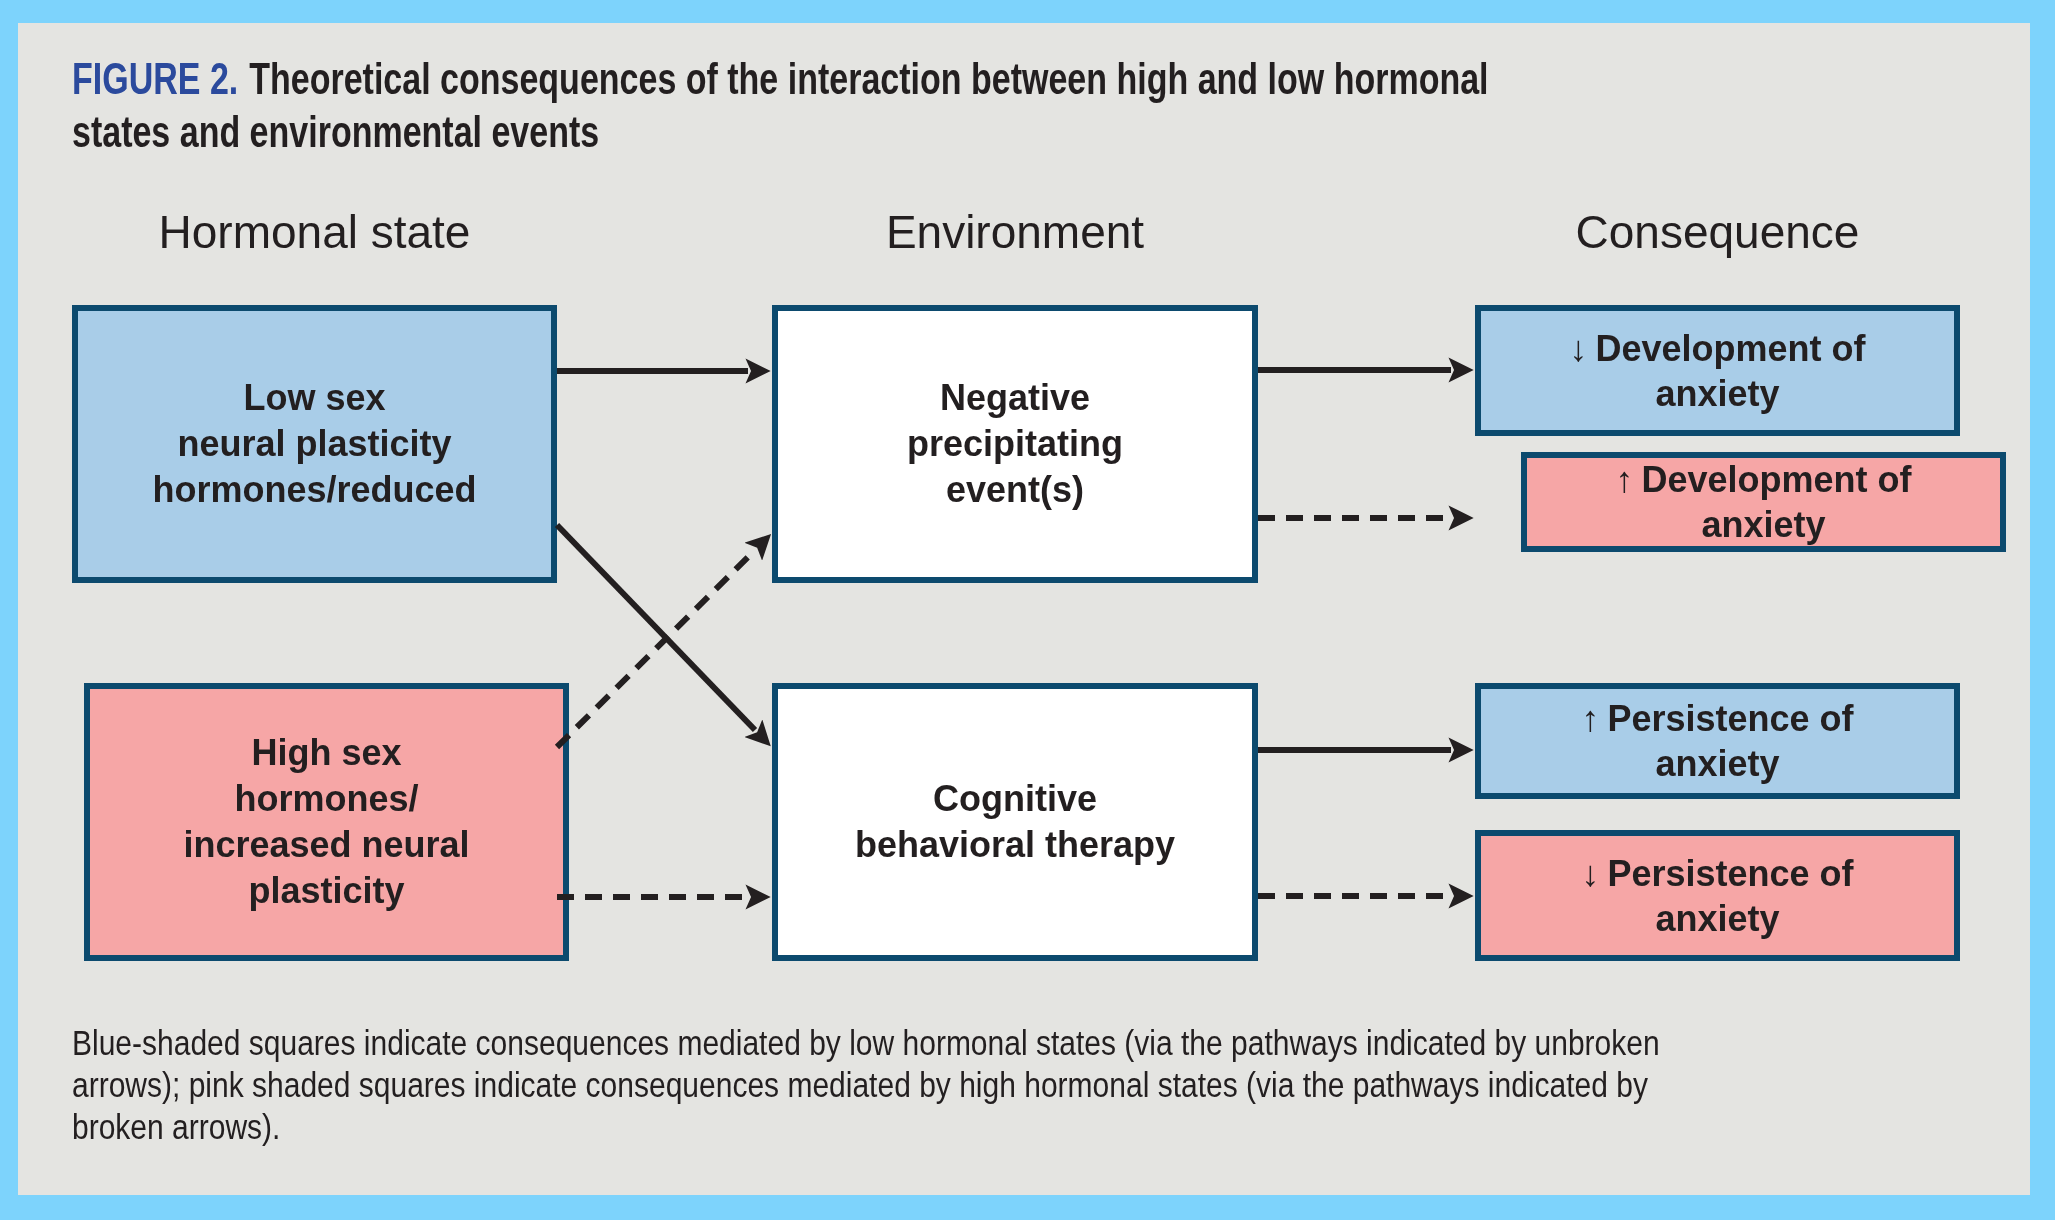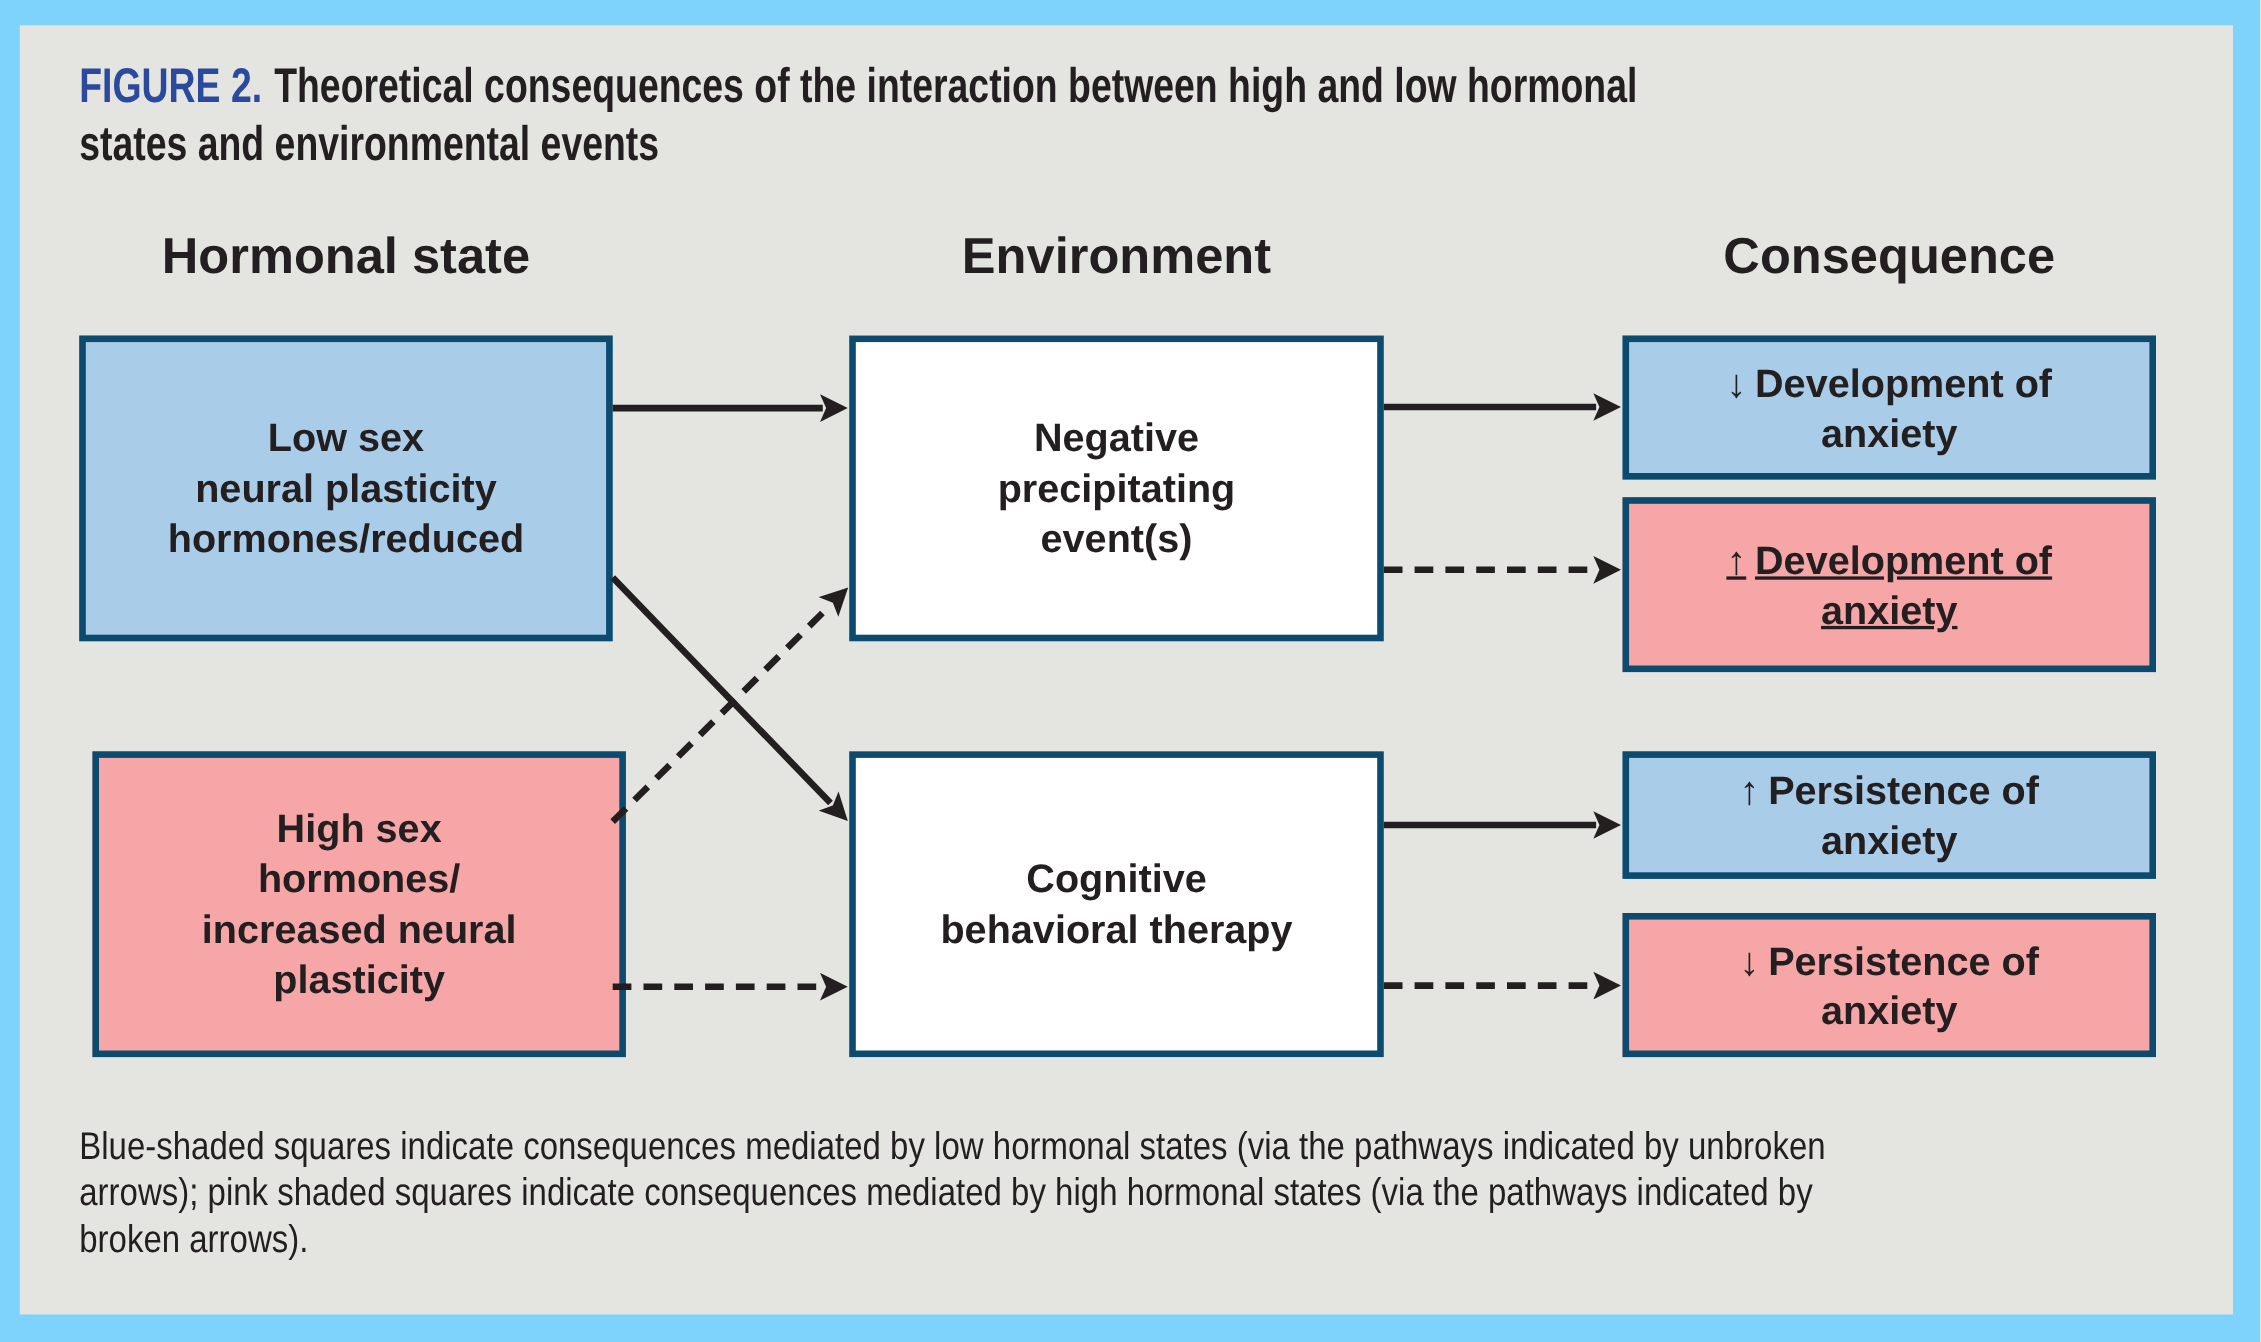--- a/index.html
+++ b/index.html
@@ -6,38 +6,38 @@
   .page{
     position:relative;width:2055px;height:1220px;background:#7dd3fc;
     font-family:"Liberation Sans",sans-serif;color:#231f20;overflow:hidden;
   }
   .panel{position:absolute;left:18px;top:23px;width:2012px;height:1172px;background:#e4e4e1;}
 
   .title{position:absolute;left:72px;top:52px;transform:scaleY(1.3);transform-origin:0 0;
          font-weight:bold;font-size:34px;line-height:41px;white-space:nowrap;}
   .fig-label{color:#2b4a9d;margin-right:11px;}
 
-  .col-header{position:absolute;top:205px;font-weight:bold;font-size:46px;text-align:center;}
+  .col-header{position:absolute;top:205px;font-weight:normal;font-size:46px;text-align:center;}
   .hdr-1{left:72px;width:485px;}
   .hdr-2{left:772px;width:486px;}
   .hdr-3{left:1475px;width:485px;}
 
   .box{position:absolute;display:flex;flex-direction:column;justify-content:center;align-items:center;
        border:6px solid #0c4a6e;box-sizing:border-box;font-weight:bold;font-size:36px;line-height:46px;
        text-align:center;}
   .blue{background:#a9cde8;}
   .pink{background:#f6a6a6;}
   .white{background:#ffffff;text-align:center;}
 
   .b-low {left:72px;  top:305px;width:485px;height:278px;}
   .b-high{left:84px;  top:683px;width:485px;height:278px;}
   .b-neg {left:772px; top:305px;width:486px;height:278px;}
   .b-cbt {left:772px; top:683px;width:486px;height:278px;}
   .b-c1  {left:1475px;top:305px;width:485px;height:131px;line-height:45px;}
-  .b-c2  {left:1475px;top:452px;width:485px;height:159px;line-height:45px;text-decoration:underline;}
+  .b-c2  {left:1521px;top:452px;width:485px;height:100px;line-height:45px;}
   .b-c3  {left:1475px;top:683px;width:485px;height:116px;line-height:45px;}
   .b-c4  {left:1475px;top:830px;width:485px;height:131px;line-height:45px;}
 
   .arrow-glyph{font-weight:normal;margin-right:8px;}
 
   .arrows{position:absolute;left:0;top:0;pointer-events:none;}
   .arrows line{stroke:#231f20;stroke-width:6;}
   .arrows line.dash{stroke-dasharray:17 11;}
   .arrows .head{fill:#231f20;}
 

